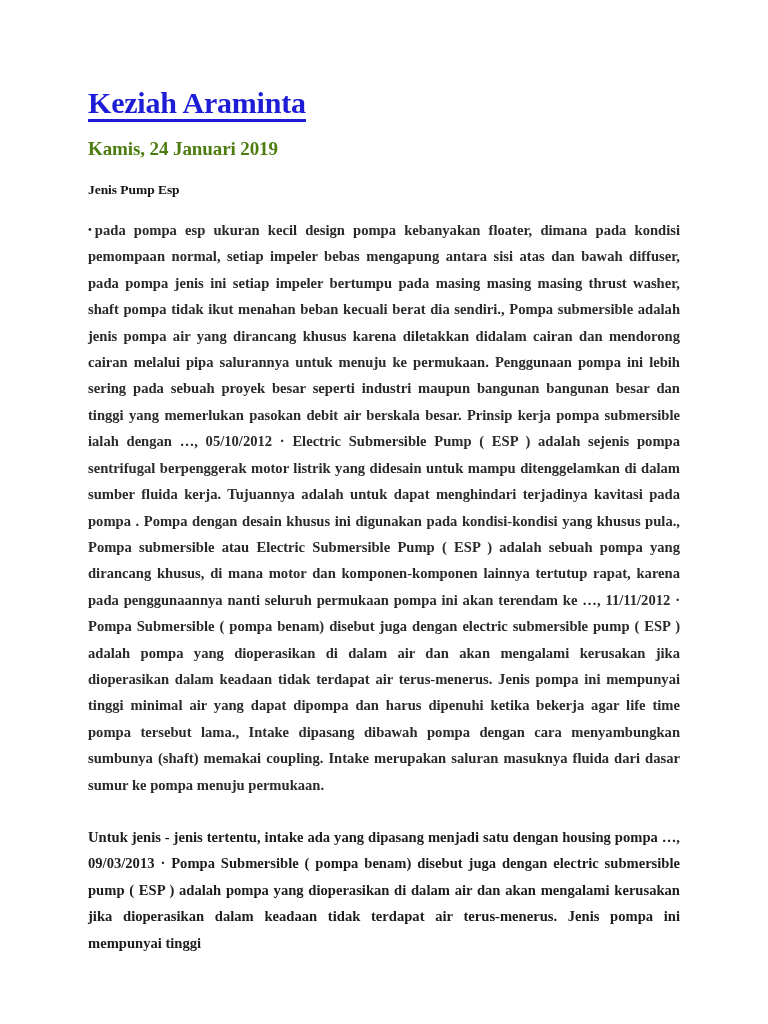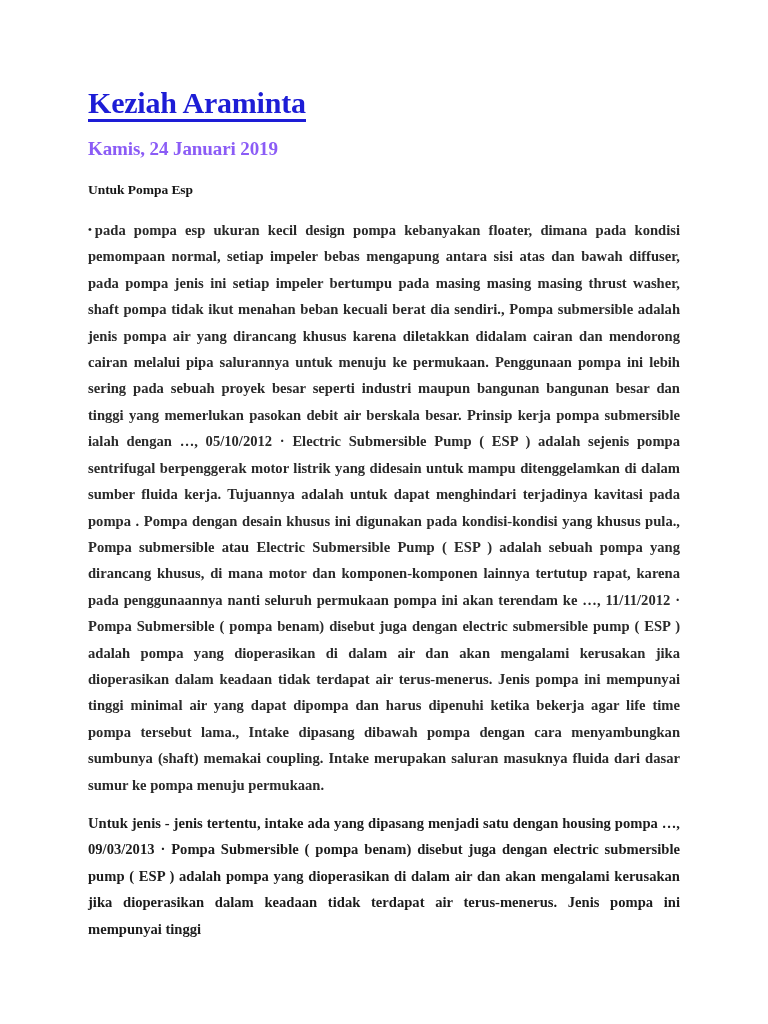--- a/index.html
+++ b/index.html
@@ -48,21 +48,21 @@
     border-bottom: 3px solid #1d1dd6;
     padding-bottom: 1px;
     cursor: pointer;
   }
 
   
   .date-heading {
     margin: 0 0 22px 0;
     font-size: 19px;
     font-weight: bold;
-    color: #8b5cf6;
+    color: #4d7c0f;
     line-height: 1.15;
     letter-spacing: -0.1px;
   }
 
   
   .post-subheading {
     margin: 0 0 18px 0;
     font-size: 13.5px;
     font-weight: bold;
     color: #151515;
@@ -75,21 +75,21 @@
     margin: 0;
     font-size: 14.6px;
     line-height: 26.4px;
     text-align: justify;
     text-justify: inter-word;
     color: #1c1c1c;
     hyphens: none;
     font-weight: bold;
   }
   .body-text + .body-text {
-    margin-top: 12px;
+    margin-top: 26px;
   }
 
   .bullet-mark {
     display: inline;
     font-size: 11px;
     vertical-align: 2px;
     padding-right: 3px;
   }
 
   
@@ -102,21 +102,21 @@
 
 <div class="page">
   <div class="content">
 
     <div class="blog-title-wrap">
       <a class="blog-title" href="#">Keziah Araminta</a>
     </div>
 
     <h2 class="date-heading">Kamis, 24 Januari 2019</h2>
 
-    <h3 class="post-subheading">Untuk Pompa Esp</h3>
+    <h3 class="post-subheading">Jenis Pump Esp</h3>
 
     <p class="body-text">
       <span class="bullet-mark">•</span><span class="light-run">pada pompa esp ukuran kecil design pompa kebanyakan floater, dimana pada kondisi pemompaan normal, setiap impeler bebas mengapung antara sisi atas dan bawah diffuser, pada pompa jenis ini setiap impeler bertumpu pada masing masing masing thrust washer, shaft pompa tidak ikut menahan beban kecuali berat dia sendiri., Pompa submersible adalah jenis pompa air yang dirancang khusus karena diletakkan didalam cairan dan mendorong cairan melalui pipa salurannya untuk menuju ke permukaan. Penggunaan pompa ini lebih sering pada sebuah proyek besar seperti industri maupun bangunan bangunan besar dan tinggi yang memerlukan pasokan debit air berskala besar. Prinsip kerja pompa submersible ialah dengan …, 05/10/2012 · Electric Submersible Pump ( ESP ) adalah sejenis pompa sentrifugal berpenggerak motor listrik yang didesain untuk mampu ditenggelamkan di dalam sumber fluida kerja. Tujuannya adalah untuk dapat menghindari terjadinya kavitasi pada pompa . Pompa dengan desain khusus ini digunakan pada kondisi-kondisi yang khusus pula., Pompa submersible atau Electric Submersible Pump ( ESP ) adalah sebuah pompa yang dirancang khusus, di mana motor dan komponen-komponen lainnya tertutup rapat, karena pada penggunaannya nanti seluruh permukaan pompa ini akan terendam ke …, 11/11/2012 · Pompa Submersible ( pompa benam) disebut juga dengan electric submersible pump ( ESP ) adalah pompa yang dioperasikan di dalam air dan akan mengalami kerusakan jika dioperasikan dalam keadaan tidak terdapat air terus-menerus. Jenis pompa ini mempunyai tinggi minimal air yang dapat dipompa dan harus dipenuhi ketika bekerja agar life time pompa tersebut lama., Intake dipasang dibawah pompa dengan cara menyambungkan sumbunya (shaft) memakai coupling. Intake merupakan saluran masuknya fluida dari dasar sumur ke pompa menuju permukaan.</span>
     </p>
 
     <p class="body-text">Untuk jenis - jenis tertentu, intake ada yang dipasang menjadi satu dengan housing pompa …, 09/03/2013 · Pompa Submersible ( pompa benam) disebut juga dengan electric submersible pump ( ESP ) adalah pompa yang dioperasikan di dalam air dan akan mengalami kerusakan jika dioperasikan dalam keadaan tidak terdapat air terus-menerus. Jenis pompa ini mempunyai tinggi</p>
 
   </div>
 </div>
 

